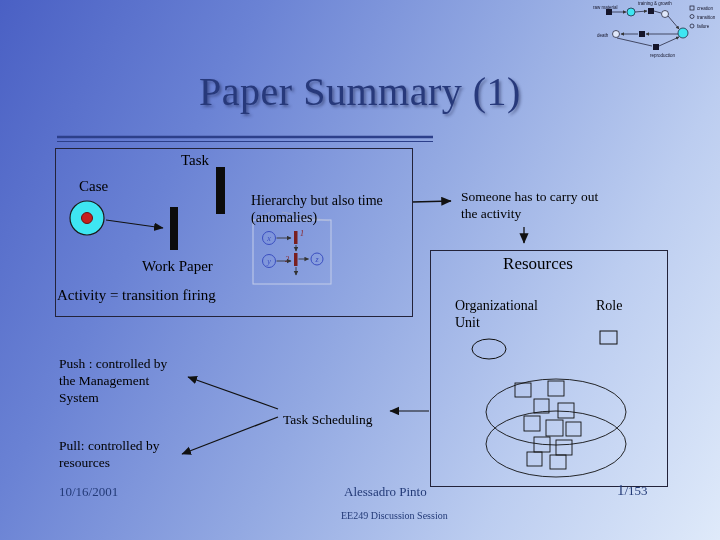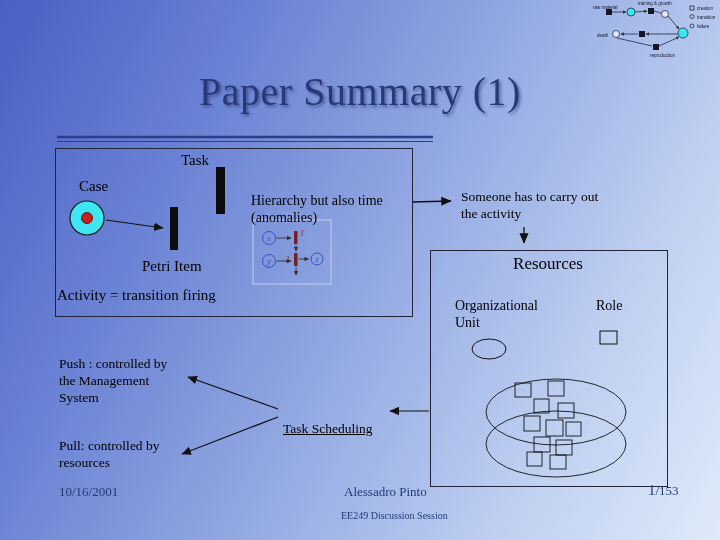--- a/index.html
+++ b/index.html
@@ -125,33 +125,33 @@
     <text x="650" y="57" class="tiny-t">reproduction</text>
   </svg>
 
   <div class="box" style="left:55px;top:148px;width:356px;height:167px;"></div>
   <div class="box" style="left:430px;top:250px;width:236px;height:235px;"></div>
 
   <div class="abs title">Paper Summary (1)</div>
 
   <div class="abs t15" style="left:181px;top:151px;">Task</div>
   <div class="abs t15" style="left:79px;top:177px;">Case</div>
-  <div class="abs t15" style="left:142px;top:257px;">Petri Item</div>
+  <div class="abs t15" style="left:142px;top:257px;">Work Paper</div>
   <div class="abs t14" style="left:251px;top:192px;width:160px;">Hierarchy but also time (anomalies)</div>
   <div class="abs t15" style="left:57px;top:286px;">Activity = transition firing</div>
 
   <div class="abs t13" style="left:461px;top:189px;width:138px;">Someone has to carry out the activity</div>
   <div class="abs t13" style="left:59px;top:438px;width:120px;">Pull: controlled by resources</div>
   <div class="abs t13" style="left:59px;top:356px;width:122px;">Push : controlled by the Management System</div>
-  <div class="abs t13" style="left:283px;top:421px;text-decoration:underline;">Task Scheduling</div>
+  <div class="abs t13" style="left:283px;top:412px;">Task Scheduling</div>
 
-  <div class="abs res-title" style="left:430px;top:254px;width:236px;">Resources</div>
+  <div class="abs res-title" style="left:420px;top:254px;width:236px;">Resources</div>
   <div class="abs t14" style="left:455px;top:297px;width:108px;">Organizational Unit</div>
   <div class="abs t14" style="left:596px;top:297px;">Role</div>
 
   <div class="abs footer f13" style="left:59px;top:484px;">10/16/2001</div>
   <div class="abs footer f13" style="left:344px;top:484px;">Alessadro Pinto</div>
   <div class="abs footer f10" style="left:341px;top:510px;">EE249 Discussion Session</div>
-  <div class="abs footer" style="left:648px;top:481px;">
+  <div class="abs footer" style="left:617px;top:481px;">
     <span class="pg1">1</span><span class="pg2">/153</span>
   </div>
 
 </div>
 
 </body></html>

